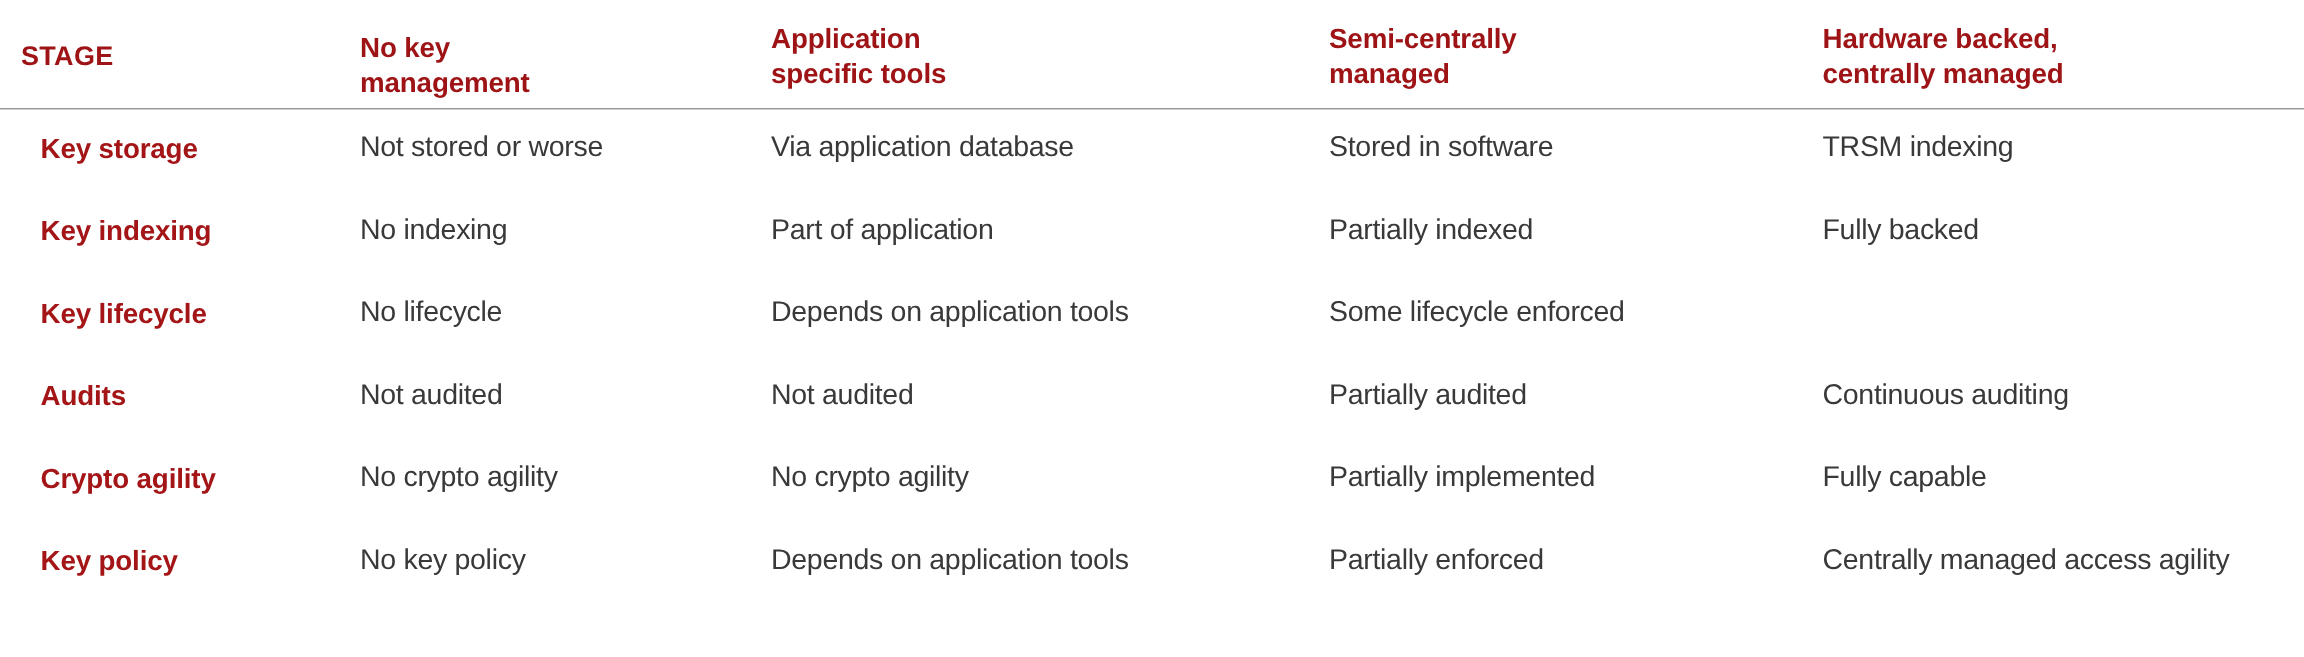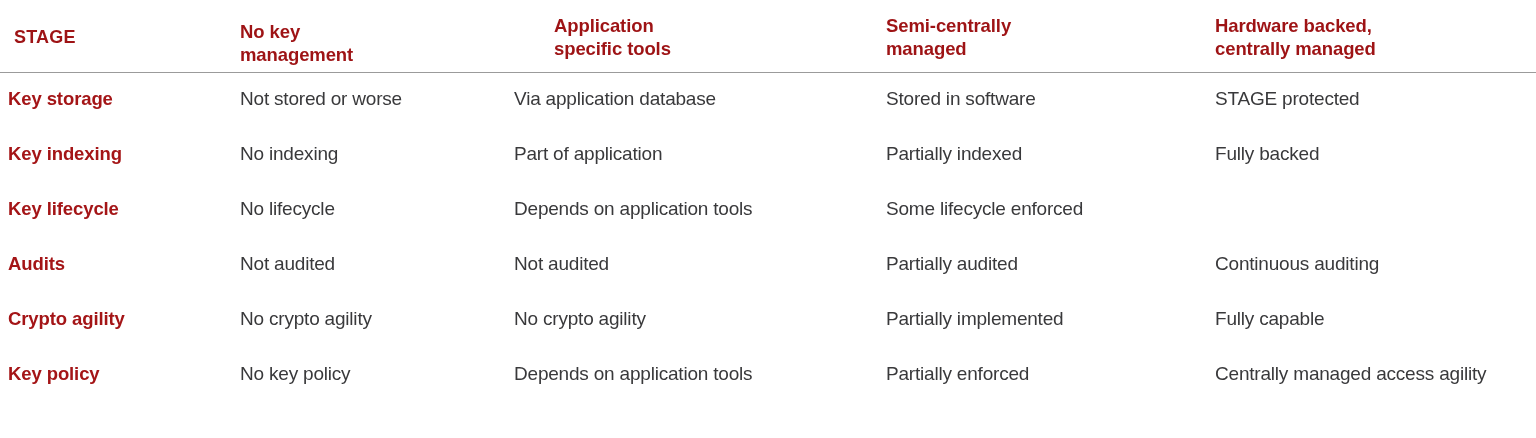--- a/index.html
+++ b/index.html
@@ -49,21 +49,21 @@
     box-sizing: border-box;
   }
 
   .header-cell.stage-cell {
     padding-left: 14px;
     font-size: 18px;
     letter-spacing: 0.2px;
   }
 
   .header-cell.col-2 { padding-left: 0px; margin-top: 12px; }
-  .header-cell.col-3 { padding-left: 0px; margin-left: 40px; }
+  .header-cell.col-3 { padding-left: 0px; }
   .header-cell.col-4 { padding-left: 0px; }
   .header-cell.col-5 { padding-left: 0px; }
 
   
   .divider {
     position: absolute;
     left: 0;
     top: 72px;
     width: 1536px;
     height: 1px;
@@ -85,21 +85,21 @@
   .data-row.last-row {
     height: 70px;
   }
 
   .row-label {
     color: #a41517;
     font-weight: bold;
     font-size: 18.5px;
     line-height: 24px;
     letter-spacing: -0.1px;
-    padding-left: 8px;
+    padding-left: 27px;
     padding-top: 14px;
     box-sizing: border-box;
   }
 
   .cell {
     color: #39393b;
     font-size: 19px;
     line-height: 25px;
     letter-spacing: -0.2px;
     padding-top: 13px;
@@ -127,21 +127,21 @@
 
   <div class="divider"></div>
 
   <div class="body">
 
     <div class="row data-row">
       <div class="row-label">Key storage</div>
       <div class="cell">Not stored or worse</div>
       <div class="cell">Via application database</div>
       <div class="cell">Stored in software</div>
-      <div class="cell">STAGE protected</div>
+      <div class="cell">TRSM indexing</div>
     </div>
 
     <div class="row data-row">
       <div class="row-label">Key indexing</div>
       <div class="cell">No indexing</div>
       <div class="cell">Part of application</div>
       <div class="cell">Partially indexed</div>
       <div class="cell">Fully backed</div>
     </div>
 

